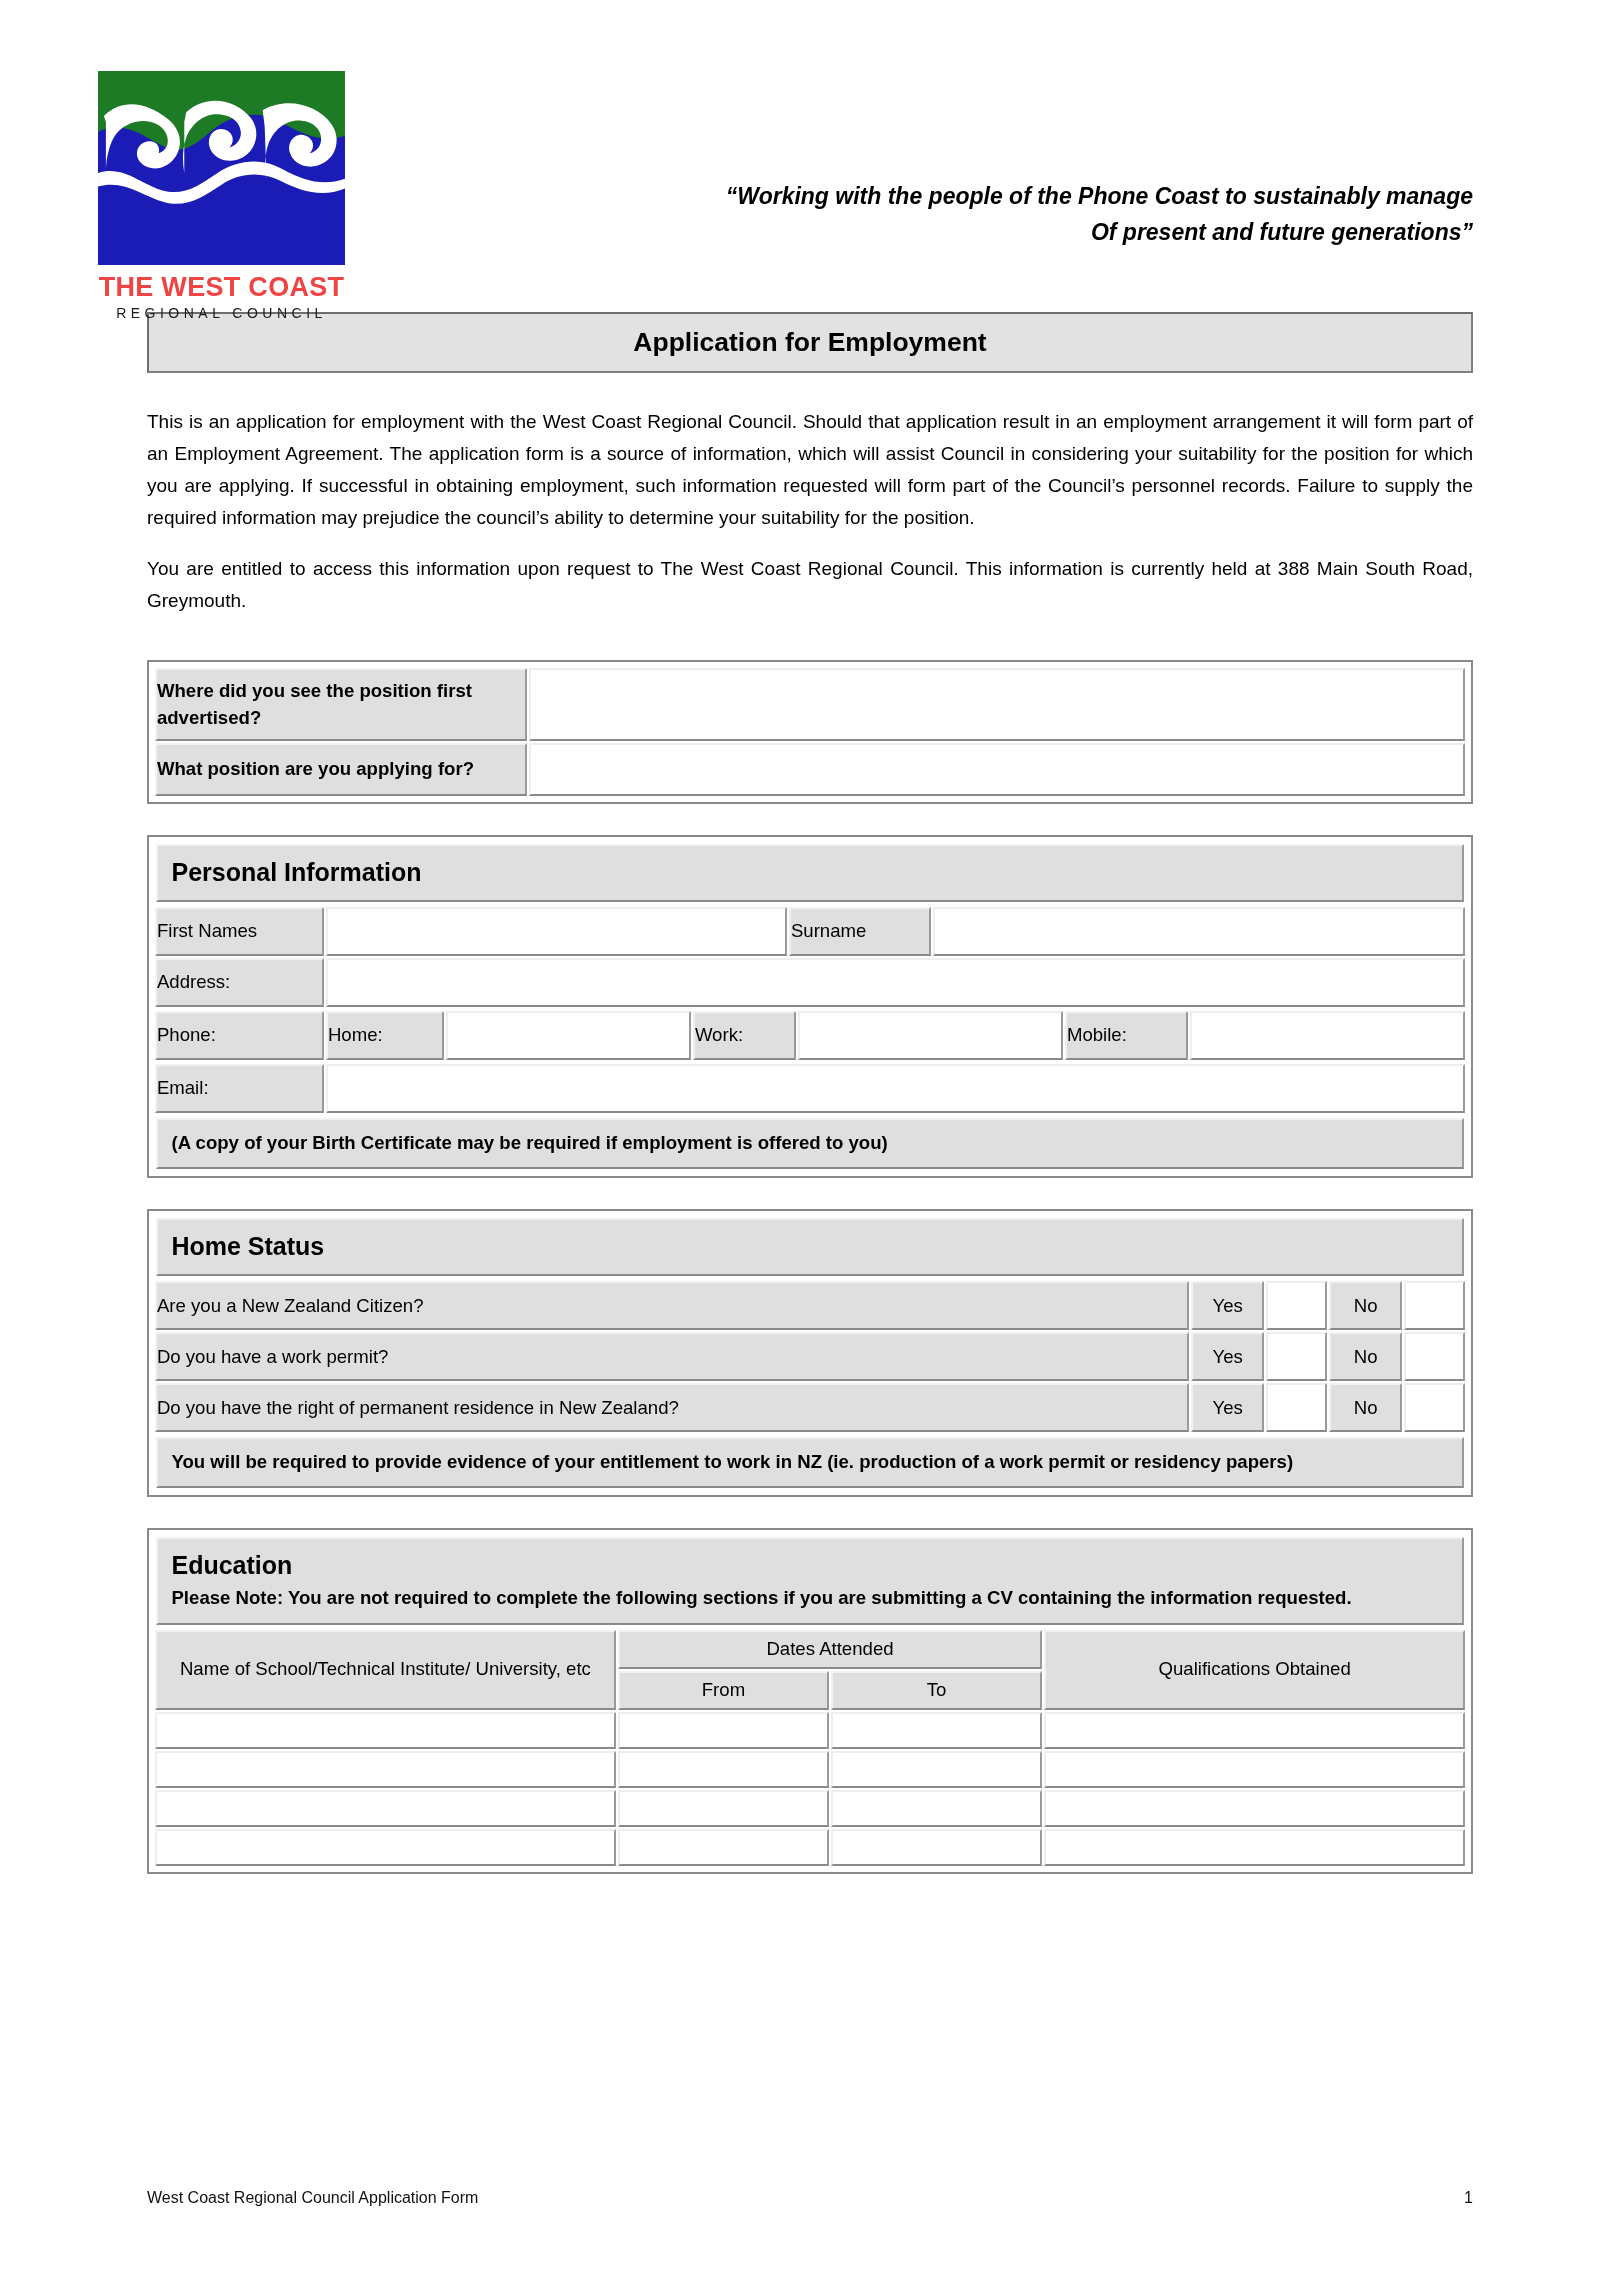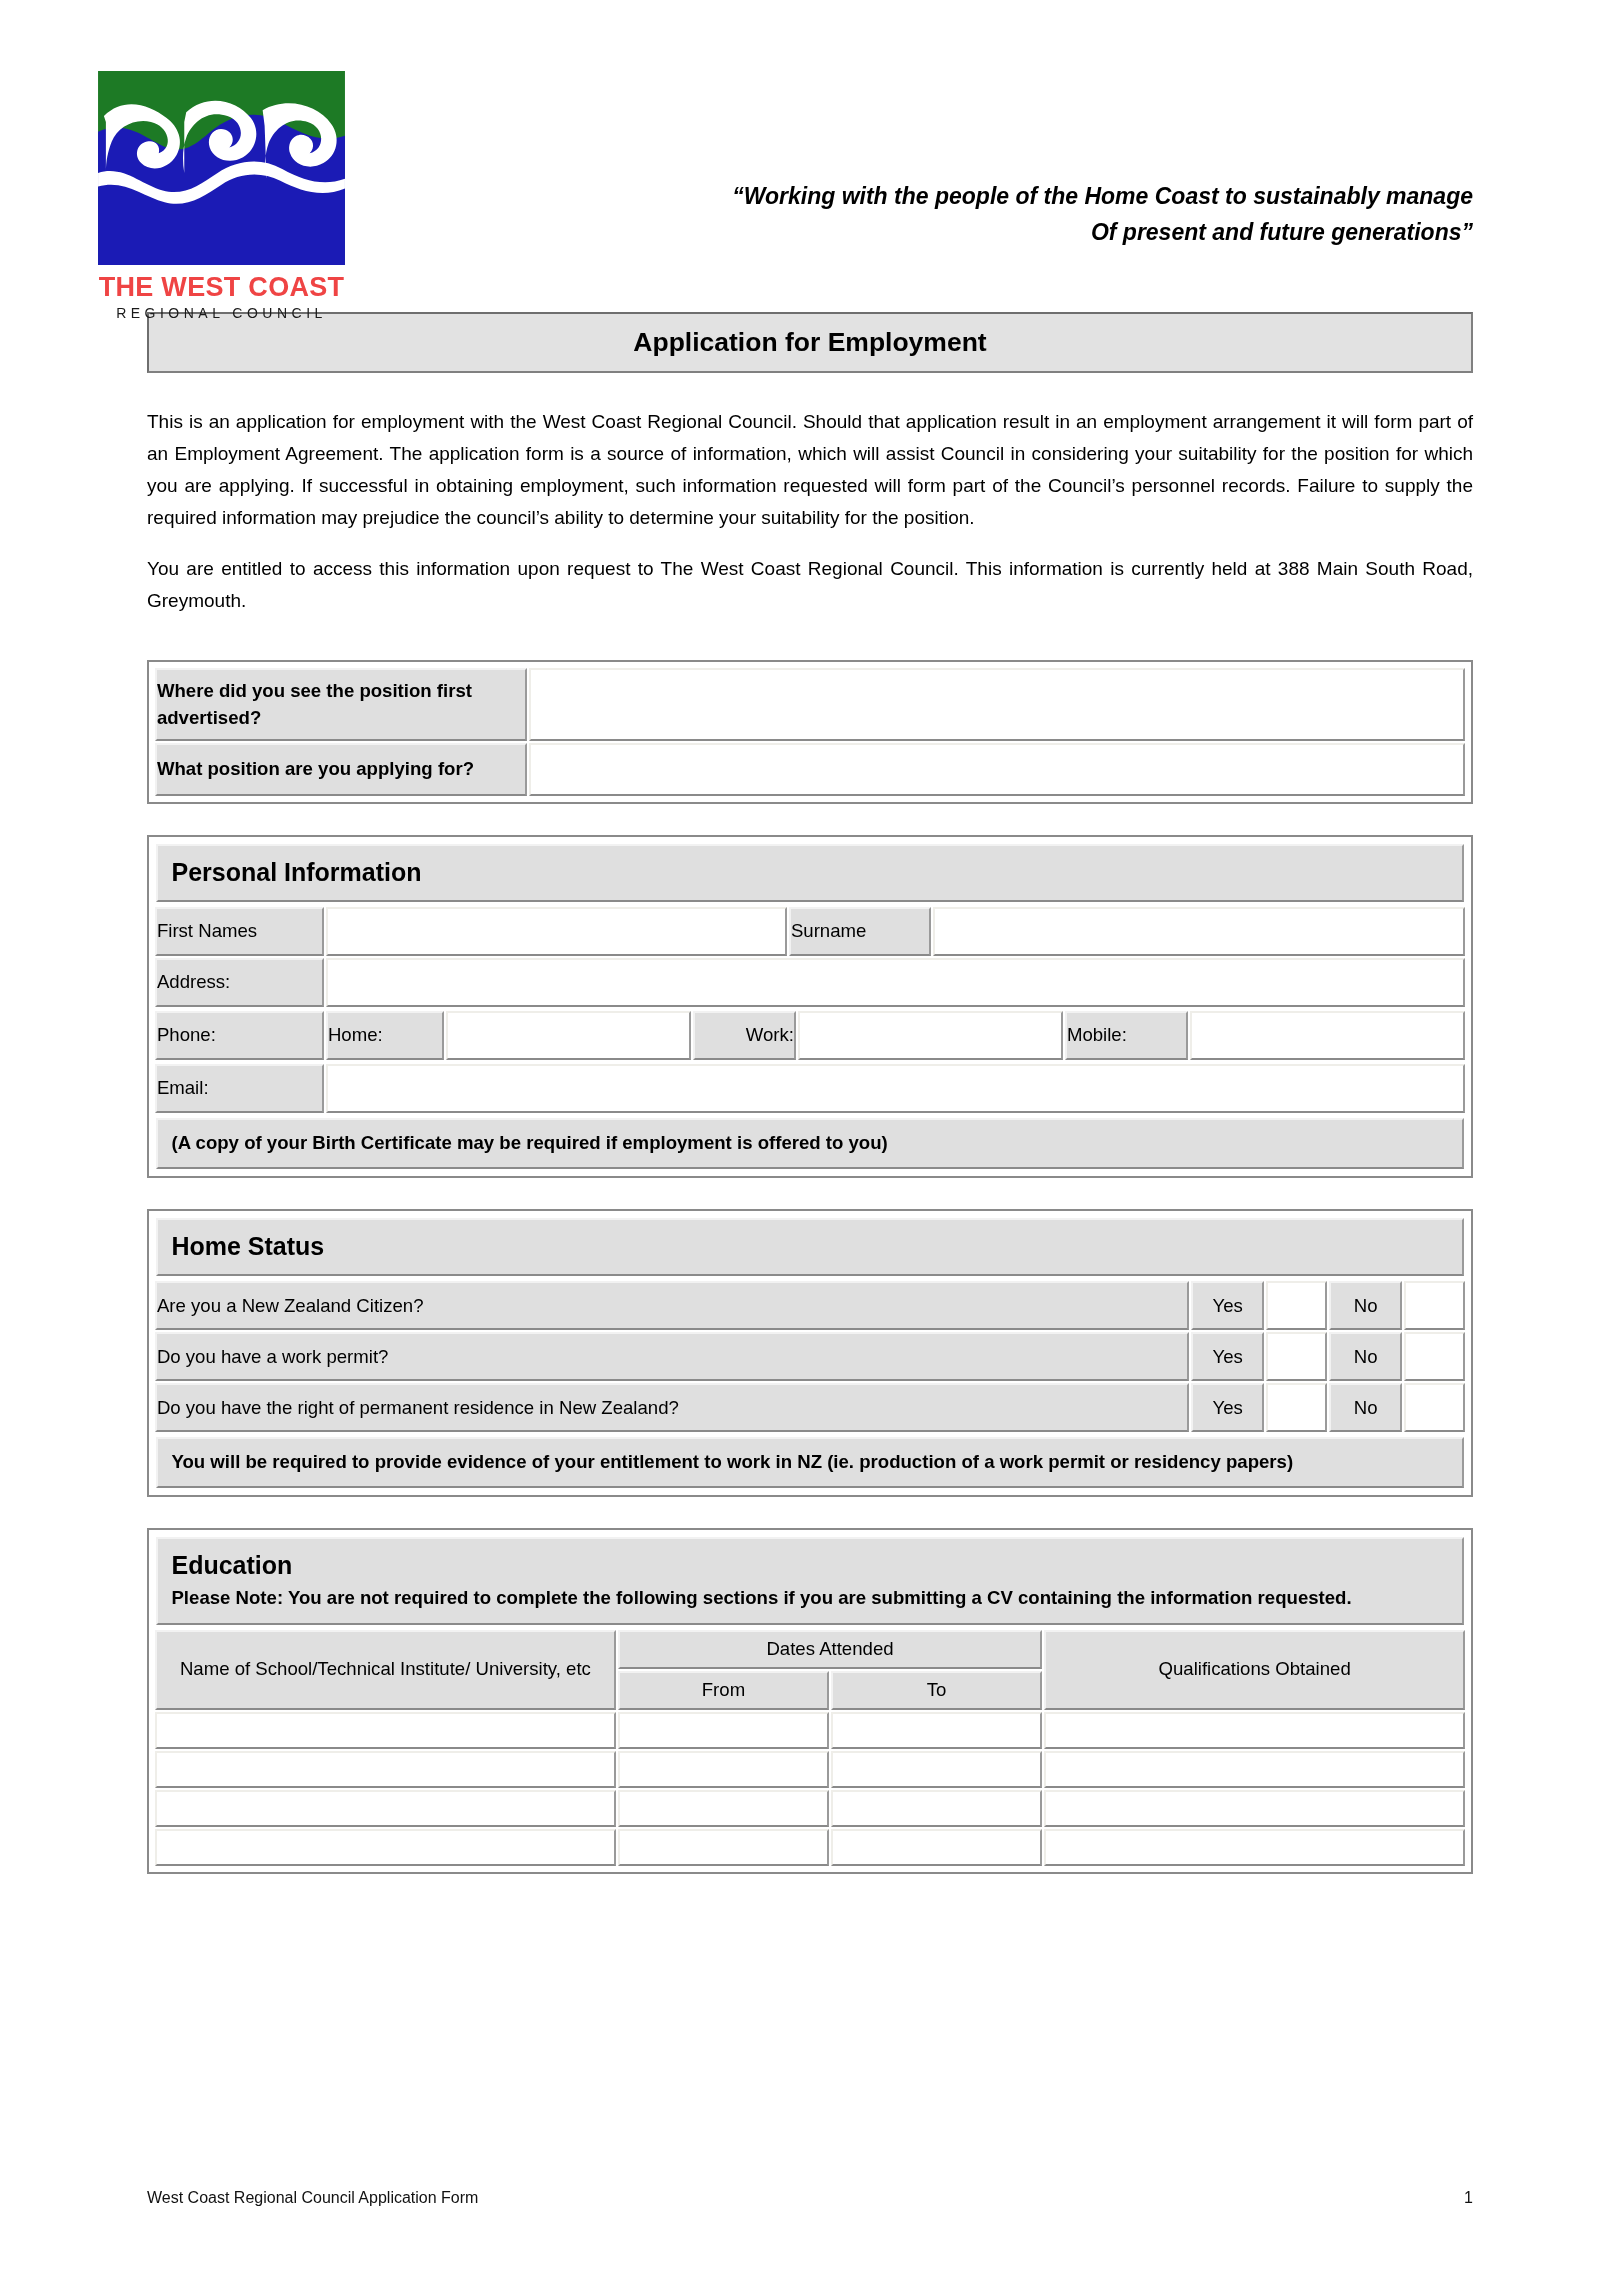--- a/index.html
+++ b/index.html
@@ -221,21 +221,21 @@
           <path d="M90 42 C112 22 142 30 156 48 C166 61 162 80 148 88 C134 96 118 90 114 78 C110 66 120 56 130 60 C138 63 140 72 134 78 C150 74 150 52 132 46 C112 39 96 52 90 68 C86 79 86 92 88 104 L88 52 Z" fill="#ffffff"></path>
           <path d="M168 40 C192 26 224 34 238 54 C248 68 244 86 230 94 C216 102 200 96 196 84 C192 72 202 62 212 66 C220 69 222 78 216 84 C232 80 232 58 214 52 C196 46 180 58 174 74 C170 85 170 98 172 110 L170 56 Z" fill="#ffffff"></path>
           <path d="M0 104 C26 96 44 116 66 122 C88 128 104 116 122 104 C142 91 166 88 188 100 C210 112 230 118 252 110 L252 120 C228 130 206 122 186 112 C166 102 144 104 126 116 C108 128 90 140 68 134 C46 128 26 110 0 118 Z" fill="#ffffff"></path>
         </svg>
       </div>
       <div class="logo-word1">THE WEST COAST</div>
       <div class="logo-word2">REGIONAL COUNCIL</div>
     </div>
 
     <div class="tagline">
-      <div>“Working with the people of the Home Coast to sustainably manage</div>
+      <div>“Working with the people of the Phone Coast to sustainably manage</div>
       <div>Of present and future generations”</div>
     </div>
   </div>
 
   <div class="title-banner">
     <div class="t">Application for Employment</div>
   </div>
 
   <div class="body-text">
     <p>This is an application for employment with the West Coast Regional Council.  Should that application result in an employment arrangement it will form part of an Employment Agreement.  The application form is a source of information, which will assist Council in considering your suitability for the position for which you are applying.  If successful in obtaining employment, such information requested will form part of the Council’s personnel records.  Failure to supply the required information may prejudice the council’s ability to determine your suitability for the position.</p>
@@ -274,21 +274,21 @@
         <td class="cell-white h-row" colspan="3"></td>
       </tr>
     </tbody>
       </table>
     <table class="grid">
       <tbody>
           <tr>
         <td class="cell-gray h-row" style="width:169px;">Phone:</td>
         <td class="cell-gray h-row" style="width:118px;">Home:</td>
         <td class="cell-white h-row" style="width:245px;"></td>
-        <td class="cell-gray h-row" style="width:103px;text-align:right;">Work:</td>
+        <td class="cell-gray h-row" style="width:103px;">Work:</td>
         <td class="cell-white h-row" style="width:265px;"></td>
         <td class="cell-gray h-row" style="width:123px;">Mobile:</td>
         <td class="cell-white h-row"></td>
       </tr>
     </tbody>
       </table>
     <table class="grid">
       <tbody>
           <tr>
         <td class="cell-gray h-row" style="width:169px;">Email:</td>

